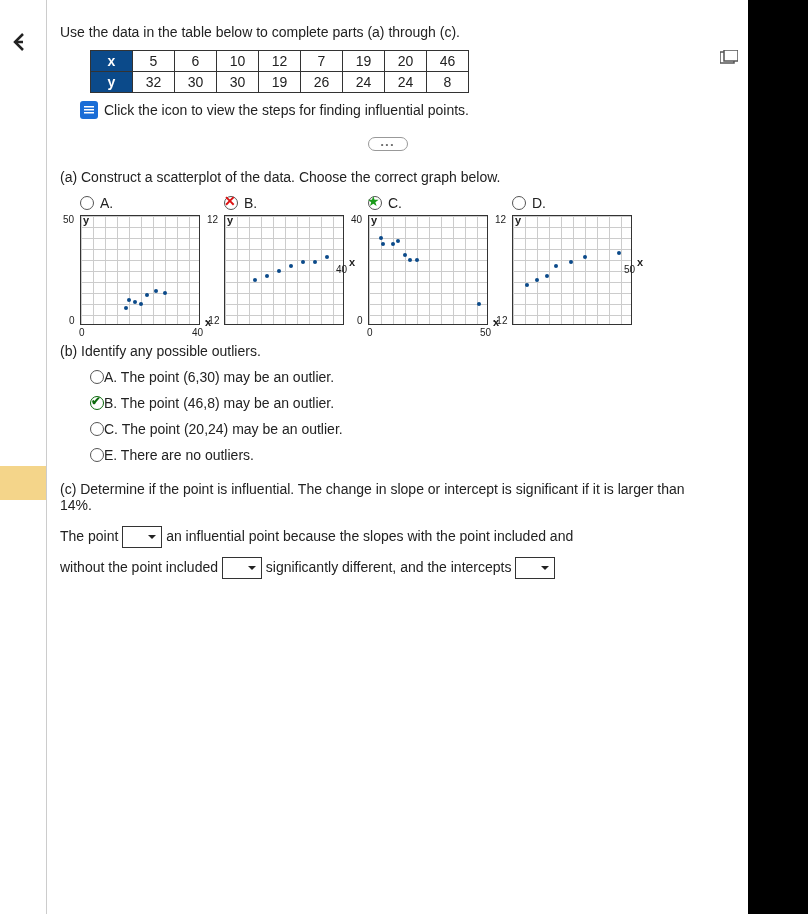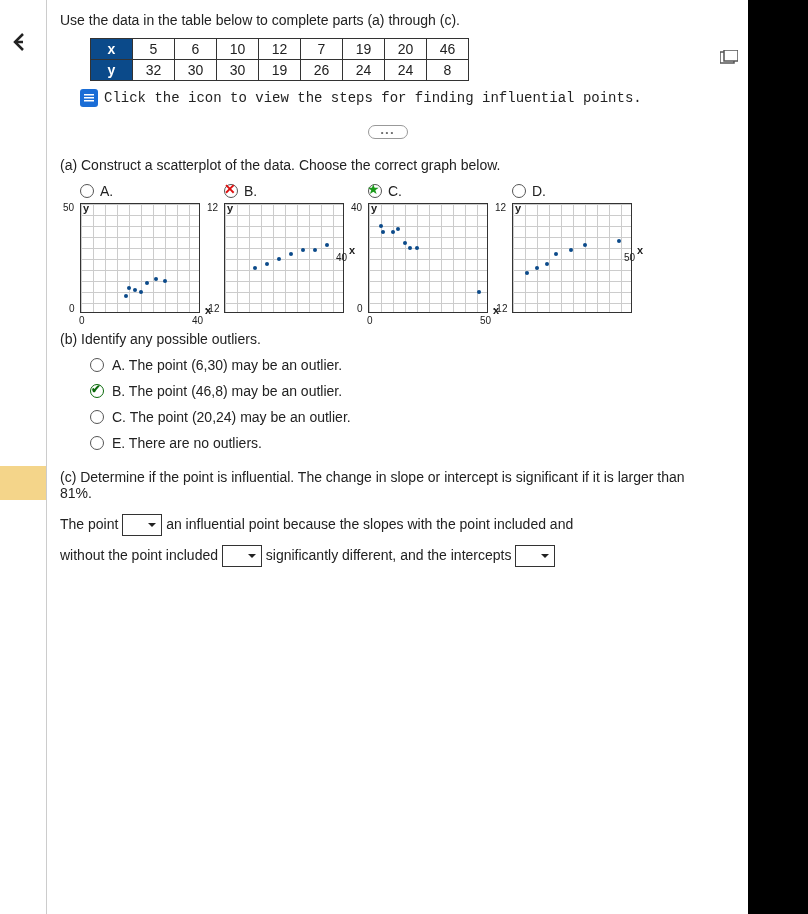--- a/index.html
+++ b/index.html
@@ -17,41 +17,41 @@
     position: absolute;
     left: 8px;
     top: 30px;
     font-size: 24px;
     font-weight: bold;
     cursor: pointer;
   }
   .content {
     margin-left: 60px;
     margin-right: 92px;
-    padding-top: 12px;
+    padding-top: 24px;
   }
   .question-text { margin-bottom: 10px; }
   .data-table {
     border-collapse: collapse;
     margin-left: 30px;
     margin-bottom: 8px;
   }
   .data-table td, .data-table th {
     border: 1px solid #333;
     padding: 2px 12px;
     text-align: center;
     font-size: 14px;
     min-width: 42px;
   }
   .data-table .hdr {
     background: #0b4a8a;
     color: #fff;
     font-weight: bold;
   }
-  .link-row { display: flex; align-items: center; gap: 6px; margin-left: 20px; font-family: Liberation Mono, monospace; }
+  .link-row { display: flex; align-items: center; gap: 6px; margin-left: 20px; }
   .link-icon {
     width: 18px; height: 18px; background: #1a6dd6; border-radius: 3px;
     display: flex; align-items: center; justify-content: center;
   }
   .link-icon svg { width: 12px; height: 12px; }
   .link-text { color: #222; }
   .separator {
     margin: 18px auto;
     width: 40px;
     height: 14px;
@@ -83,21 +83,21 @@
     background-image:
       linear-gradient(to right, #ccc 1px, transparent 1px),
       linear-gradient(to bottom, #ccc 1px, transparent 1px);
     background-size: 12px 11px;
   }
   .plot .ylab { position:absolute; left:2px; top:-2px; font-size:11px; font-weight:bold; }
   .plot .xlab { position:absolute; right:-10px; bottom:48px; font-size:11px; font-weight:bold; }
   .plot .tick { position:absolute; font-size:10px; }
   .plot .pt { position:absolute; width:4px; height:4px; background:#0b4a8a; border-radius:50%; }
   .options-list { margin: 10px 0 10px 30px; }
-  .options-list .opt { display:flex; align-items:center; gap:8px; margin: 10px 0; }
+  .options-list .opt { display:flex; align-items:center; margin: 10px 0; }
   .check {
     width:14px; height:14px; border:1.5px solid #555; border-radius:50%; display:inline-block; position:relative;
   }
   .check.selected { border-color:#0b6a0b; }
   .check.selected::after { content:'✔'; position:absolute; left:0px; top:-3px; color:#0b6a0b; font-size:12px; font-weight:bold; }
   .fill-line { line-height: 2.2; }
   .dropdown {
     display:inline-flex; align-items:center; justify-content:flex-end;
     min-width: 40px; height: 22px; border:1px solid #333;
     padding: 0 4px; vertical-align: middle; cursor:pointer; background:#fff;
@@ -284,21 +284,21 @@
     <div class="opt">
         <span class="check"></span>
         <span>C.  The point (20,24) may be an outlier.</span>
       </div>
     <div class="opt">
         <span class="check"></span>
         <span>E.  There are no outliers.</span>
       </div>
   </div>
 
-  <p class="part">(c) Determine if the point is influential. The change in slope or intercept is significant if it is larger than 81%.</p>
+  <p class="part">(c) Determine if the point is influential. The change in slope or intercept is significant if it is larger than 14%.</p>
 
   <p class="fill-line">
     <span>The point</span>
     <span class="dropdown">
         <svg viewBox="0 0 10 10">
           <path d="M1 3 L5 7 L9 3 Z" fill="#222"></path>
         </svg>
       </span>
     <span>an influential point because the slopes with the point included and</span>
   </p>

